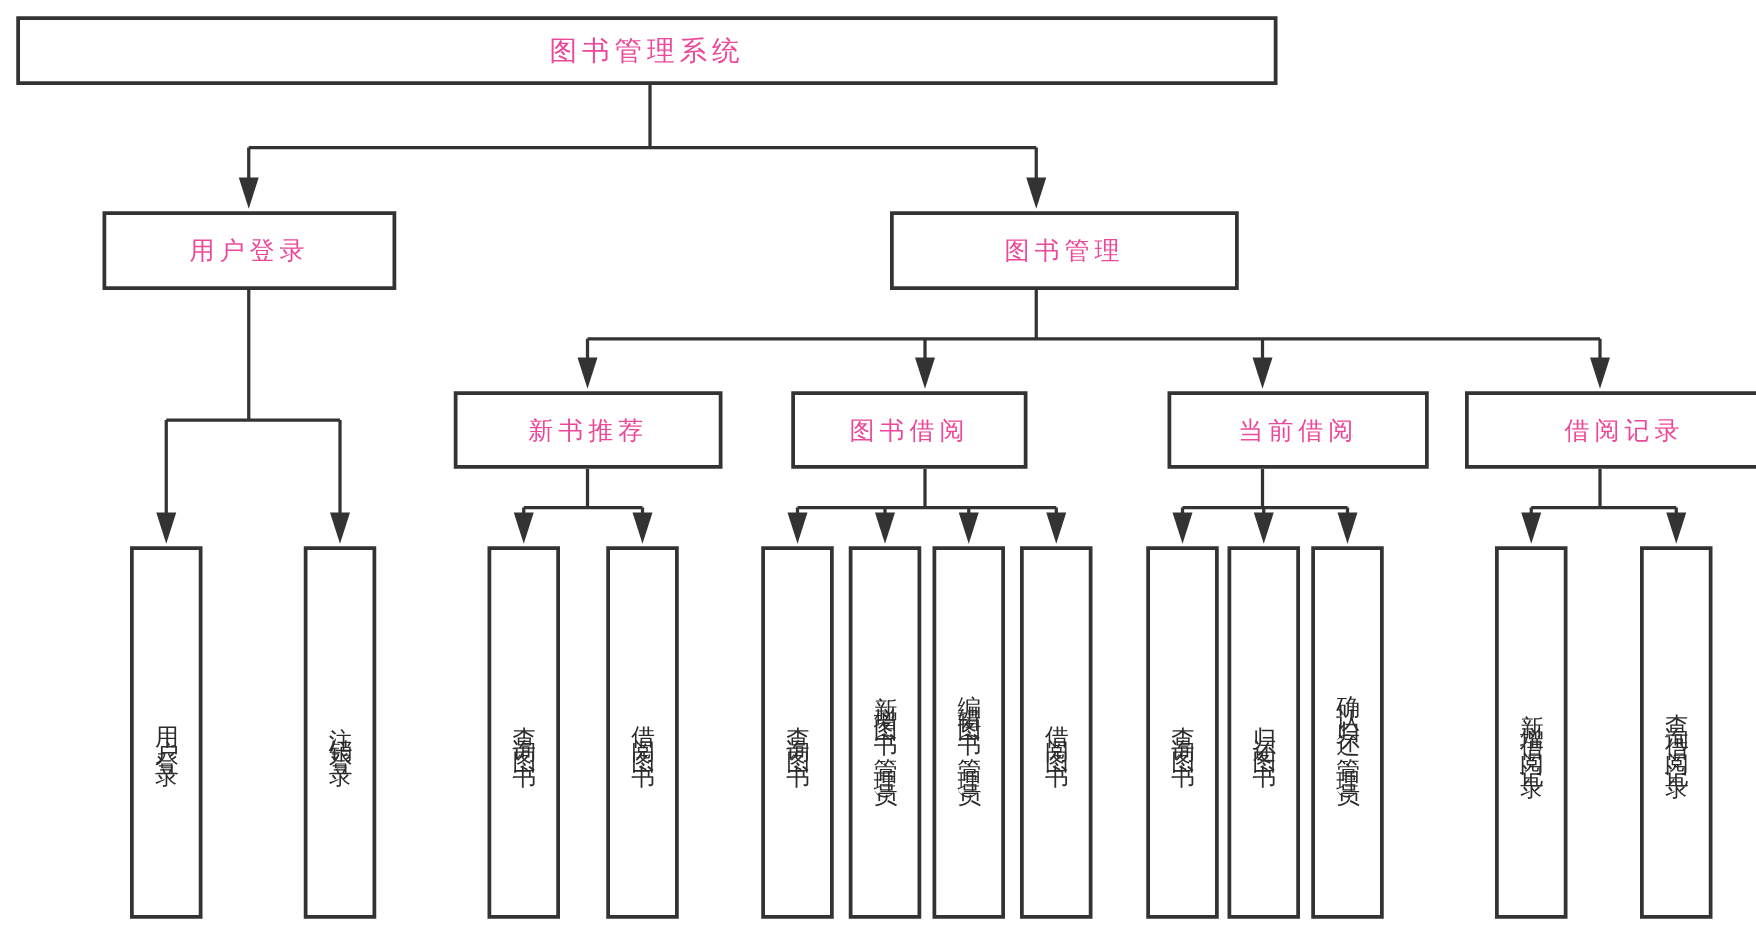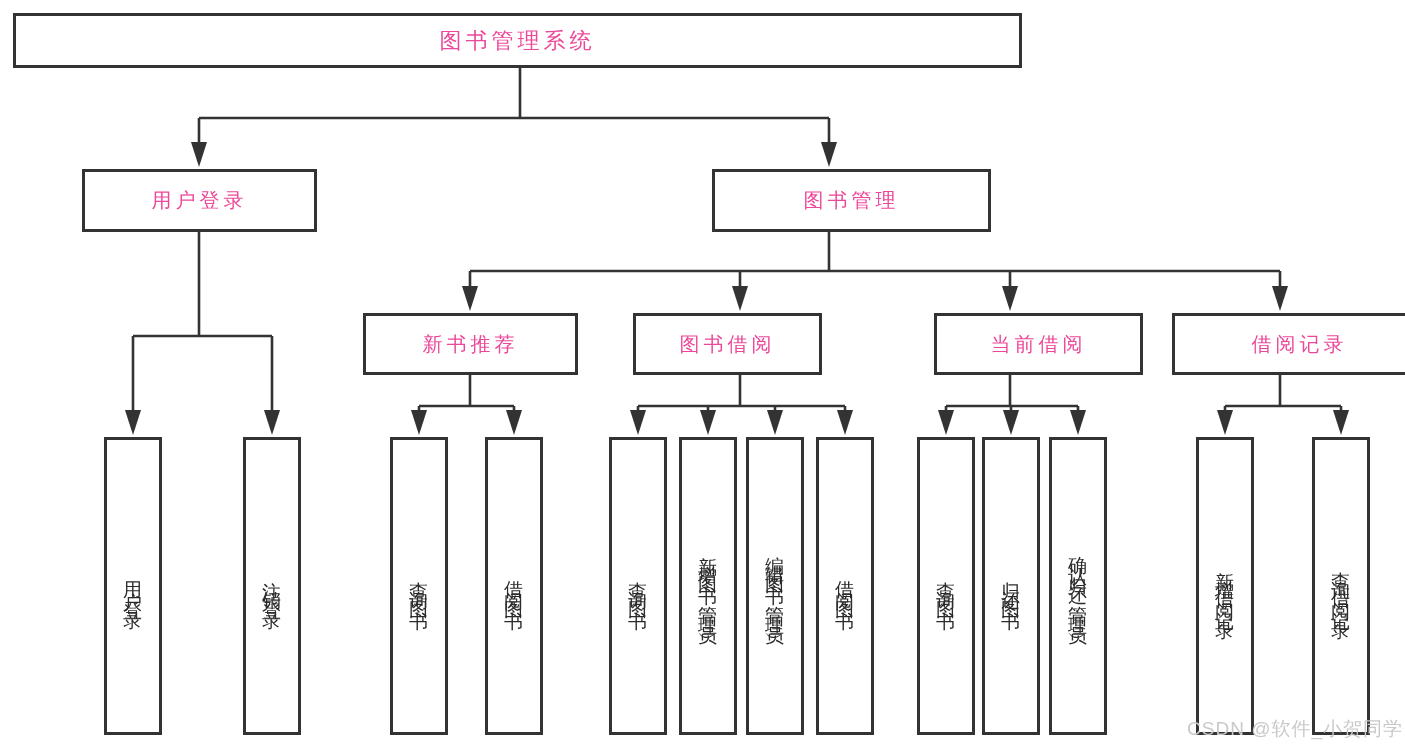--- a/index.html
+++ b/index.html
@@ -189,15 +189,14 @@
     <span class="vlbl">确认归还（管理员）</span>
   </div>
 
   <div class="leaf" style="left:1196px;">
     <span class="vlbl">新增借阅记录</span>
   </div>
   <div class="leaf" style="left:1312px;">
     <span class="vlbl">查询借阅记录</span>
   </div>
 
-  <div class="watermark">CSDN @软件_小贺同学</div>
 
 </div>
 
 </body></html>

